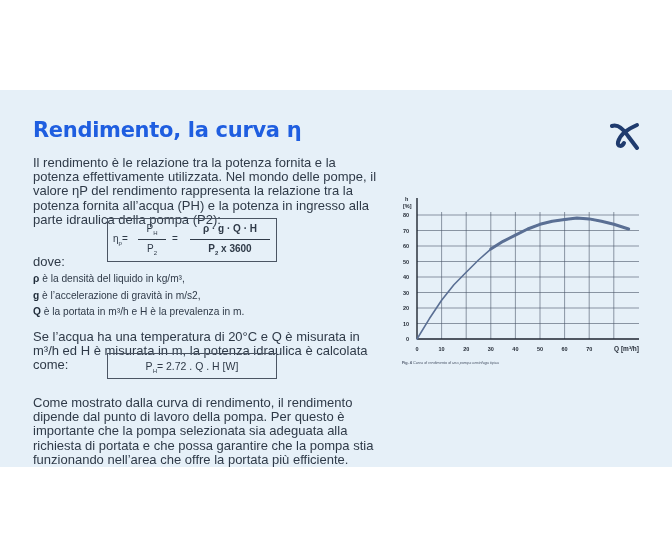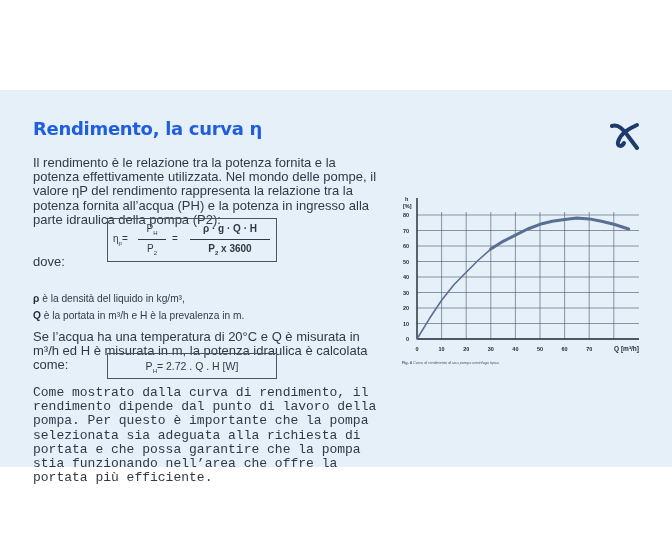--- a/index.html
+++ b/index.html
@@ -1,43 +1,43 @@
 <!DOCTYPE html>
 <html><head>
 <meta charset="utf-8">
 <style>
   html, body { margin:0; padding:0; }
   body { width:672px; height:558px; background:#ffffff; position:relative; overflow:hidden;
          font-family:"Liberation Sans", sans-serif; color:#2f3a48; }
   .panel { position:absolute; left:0; top:90px; width:672px; height:377px; background:#e6f0f8; }
   .title { position:absolute; left:33px; top:118px; margin:0; font-family:"DejaVu Sans", sans-serif;
-           font-weight:bold; font-size:18px; color:#1f5ee0; letter-spacing:-0.3px; }
+           font-weight:bold; font-size:21px; color:#1f5ee0; letter-spacing:-0.3px; }
   .logo { position:absolute; left:610px; top:122px; width:30px; height:28px; }
   .text { position:absolute; left:33px; font-size:13px; line-height:14.2px; color:#2f3a48; width:350px; }
   .p1 { top:156px; }
   .formula1 { position:absolute; left:107px; top:218px; width:168px; height:42px; border:1px solid #4b5563;
               font-size:10px; color:#2f3a48; }
   .f-eta { position:absolute; left:5px; top:14px; }
   .f-frac1 { position:absolute; left:29px; top:4px; width:30px; text-align:center; }
   .f-frac1 .num { display:block; height:16px; }
   .f-frac1 .bar { display:block; border-top:1px solid #2f3a48; margin:0 1px; }
   .f-frac1 .den { display:block; margin-top:3px; }
   .f-eq { position:absolute; left:64px; top:14px; }
   .f-frac2 { position:absolute; left:82px; top:4px; width:80px; text-align:center;font-weight:bold; }
   .f-frac2 .num { display:block; height:16px; }
   .f-frac2 .bar { display:block; border-top:1px solid #2f3a48; }
   .f-frac2 .den { display:block; margin-top:3px; }
   sub { font-size:6px; }
   .p-dove { top:255px; }
-  .defs { position:absolute; left:33px; top:271px; font-size:10.2px; line-height:16.5px; width:350px;margin-top:20px; }
+  .defs { position:absolute; left:33px; top:271px; font-size:10.2px; line-height:16.5px; width:350px; }
   .defs b { font-weight:bold; color:#1e2a38; }
   .p-se { top:330px; }
   .formula2 { position:absolute; left:107px; top:353px; width:168px; height:24px; border:1px solid #4b5563;
               font-size:10.5px; text-align:center; line-height:24px; color:#2f3a48; }
-  .p-last { top:386px;font-family:Liberation Mono, monospace; }
+  .p-last { top:396px; }
   .chart { position:absolute; left:390px; top:190px; width:260px; height:180px; }
   .chart svg text { font-family:"Liberation Sans", sans-serif; }
 </style>
 </head>
 <body>
 
 <div class="panel"></div>
 
 <h1 class="title">Rendimento, la curva η</h1>
 
@@ -62,20 +62,21 @@
     <span class="num">ρ · g · Q · H</span>
     <span class="bar"></span>
     <span class="den"><span>P</span><sub>2</sub><span> x 3600</span></span>
   </span>
 </div>
 
 <div class="text p-dove">dove:</div>
 
 <div class="defs">
   <div><b>ρ</b><span> è la densità del liquido in kg/m³,</span></div>
+  <div><b>g</b><span> è l’accelerazione di gravità in m/s2,</span></div>
   <div><b>Q</b><span> è la portata in m³/h e H è la prevalenza in m.</span></div>
 </div>
 
 <div class="text p-se">Se l’acqua ha una temperatura di 20°C e Q è misurata in m³/h ed H è misurata in m, la potenza idraulica è calcolata come:</div>
 
 <div class="formula2">
   <span>P</span><sub>H</sub><span>= 2.72 . Q . H [W]</span>
 </div>
 
 <div class="text p-last">Come mostrato dalla curva di rendimento, il rendimento dipende dal punto di lavoro della pompa. Per questo è importante che la pompa selezionata sia adeguata alla richiesta di portata e che possa garantire che la pompa stia funzionando nell’area che offre la portata più efficiente.</div>

